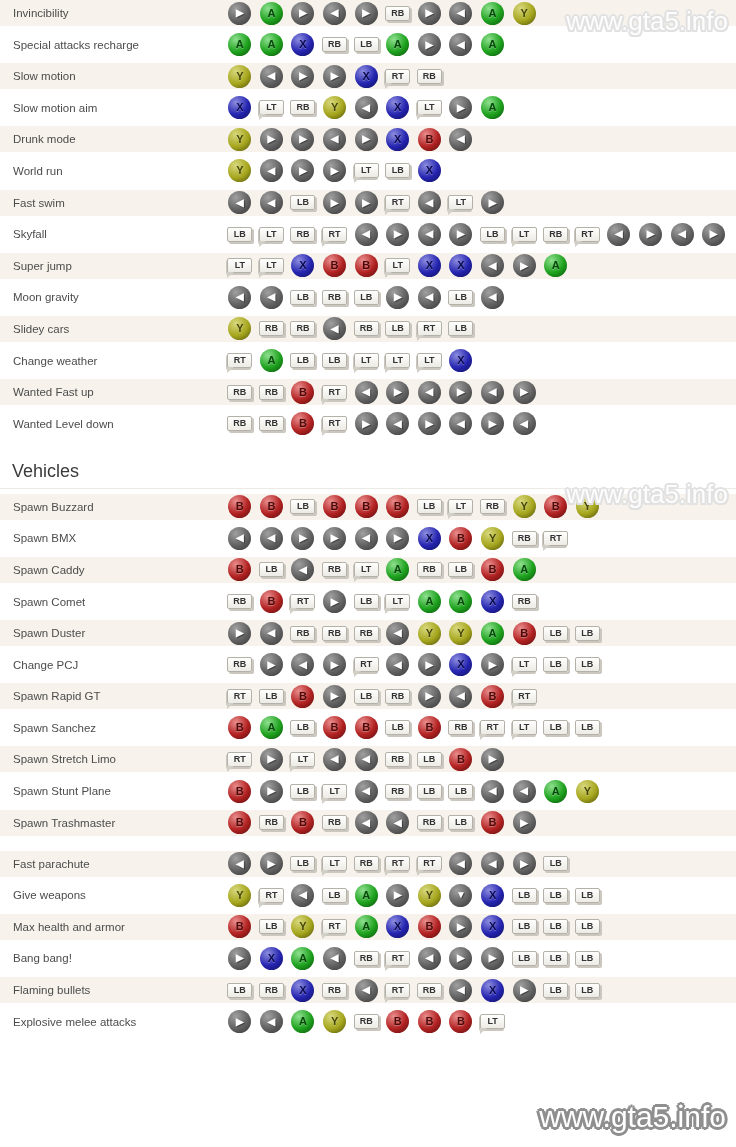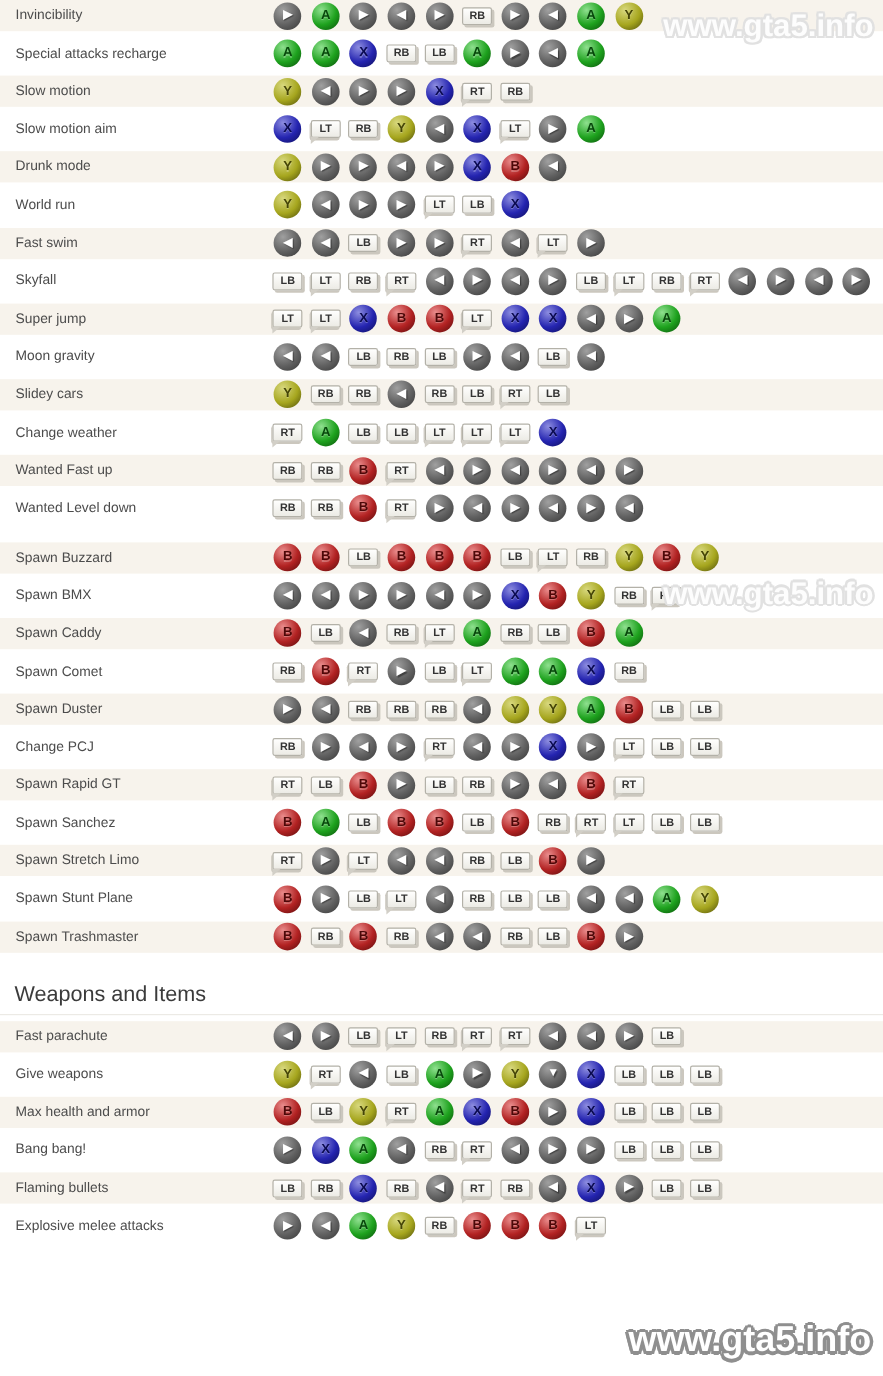--- a/index.html
+++ b/index.html
@@ -42,21 +42,21 @@
     font-weight:bold; font-size:9px; color:#333; line-height:1;
   }
   .btn-bumper { box-shadow:2px 2px 0 0 #cbc7be; }
   .btn-trigger { box-shadow:-1px 2px 0 0 #cbc7be; }
   .btn-trigger::after {
     content:''; position:absolute; left:-1px; bottom:-6px; width:0; height:0;
     border-top:6px solid #d2cfc7; border-right:7px solid transparent;
   }
   .watermark {
     position:absolute; right:8px;
-    font-weight:bold; font-size:26px; letter-spacing:0;
+    font-weight:normal; font-size:26px; letter-spacing:0;
     color:#fdfdfd; white-space:nowrap;
     text-shadow:2px 0 0 #e1e1e1, -2px 0 0 #e1e1e1, 0 2px 0 #e1e1e1, 0 -2px 0 #e1e1e1,
                 1.5px 1.5px 0 #e1e1e1, -1.5px 1.5px 0 #e1e1e1, 1.5px -1.5px 0 #e1e1e1, -1.5px -1.5px 0 #e1e1e1;
   }
   .watermark.top { top:6px; }
   .watermark.middle { top:479px; }
   .watermark.bottom {
     top:1100px; right:10px; font-size:30px; color:#ffffff;
     text-shadow:3px 0 0 #8f8f8f, -3px 0 0 #8f8f8f, 0 3px 0 #8f8f8f, 0 -3px 0 #8f8f8f,
                 2px 2px 0 #8f8f8f, -2px 2px 0 #8f8f8f, 2px -2px 0 #8f8f8f, -2px -2px 0 #8f8f8f;
@@ -528,20 +528,21 @@
                 <span class="btn btn-dpad btn-right" style="--hi: #a0a0a0; --base: #616161; --dark: #3a3a3a; color: rgb(255, 255, 255);">▶</span>
               </span>
               <span class="btn-slot">
                 <span class="btn btn-dpad btn-left" style="--hi: #a0a0a0; --base: #616161; --dark: #3a3a3a; color: rgb(255, 255, 255);">◀</span>
               </span>
             </span>
           </div>
         </div>
       </div>
       <div class="section">
+        <h2>Vehicles</h2>
         <div class="rows">
           <div class="cheat-row odd">
             <span class="cheat-label">Spawn Buzzard</span>
             <span class="button-seq">
               <span class="btn-slot">
                 <span class="btn btn-face btn-b" style="--hi: #ea8d8d; --base: #b22222; --dark: #5f0d0d; color: rgb(77, 8, 8);">B</span>
               </span>
               <span class="btn-slot">
                 <span class="btn btn-face btn-b" style="--hi: #ea8d8d; --base: #b22222; --dark: #5f0d0d; color: rgb(77, 8, 8);">B</span>
               </span>
@@ -947,21 +948,20 @@
                 <span class="btn btn-face btn-b" style="--hi: #ea8d8d; --base: #b22222; --dark: #5f0d0d; color: rgb(77, 8, 8);">B</span>
               </span>
               <span class="btn-slot">
                 <span class="btn btn-dpad btn-right" style="--hi: #a0a0a0; --base: #616161; --dark: #3a3a3a; color: rgb(255, 255, 255);">▶</span>
               </span>
             </span>
           </div>
         </div>
       </div>
       <div class="section">
-        <h2>Weapons and Items</h2>
         <div class="rows">
           <div class="cheat-row odd">
             <span class="cheat-label">Fast parachute</span>
             <span class="button-seq">
               <span class="btn-slot">
                 <span class="btn btn-dpad btn-left" style="--hi: #a0a0a0; --base: #616161; --dark: #3a3a3a; color: rgb(255, 255, 255);">◀</span>
               </span>
               <span class="btn-slot">
                 <span class="btn btn-dpad btn-right" style="--hi: #a0a0a0; --base: #616161; --dark: #3a3a3a; color: rgb(255, 255, 255);">▶</span>
               </span>

